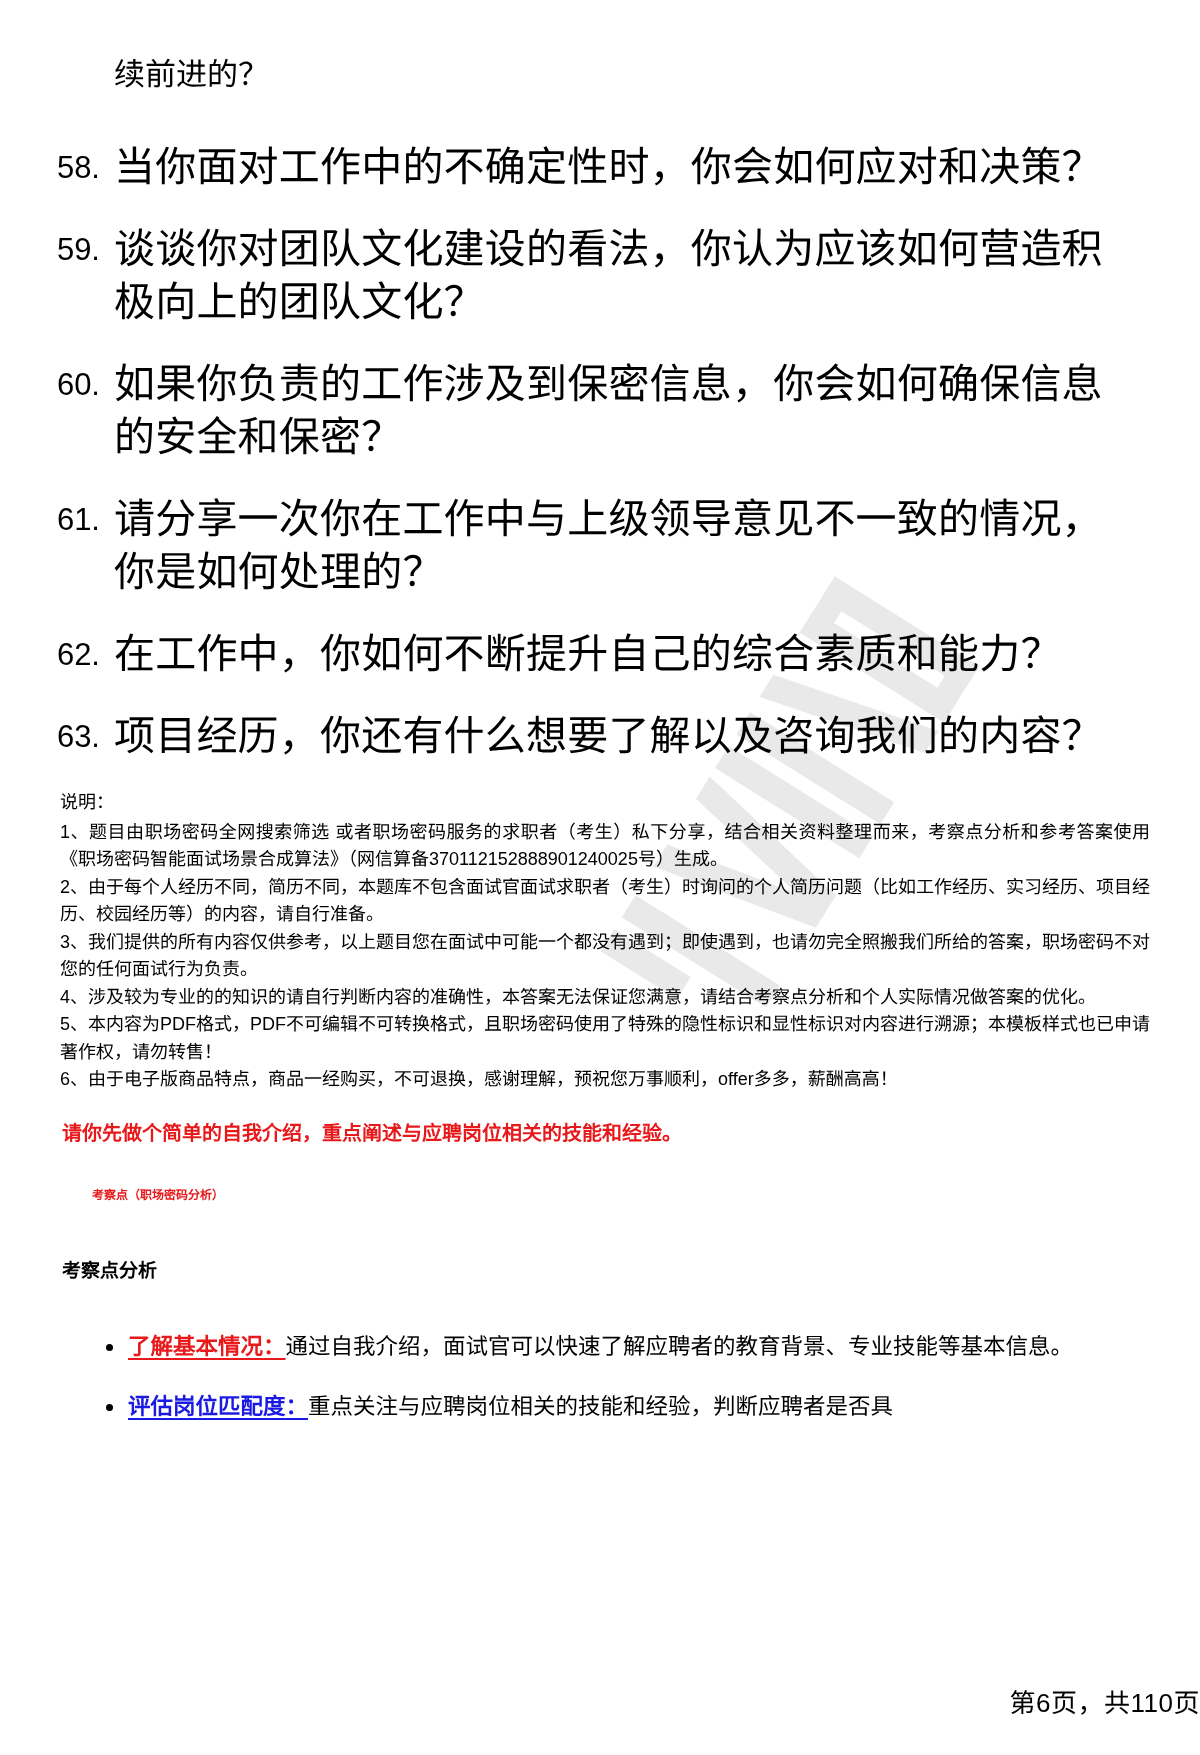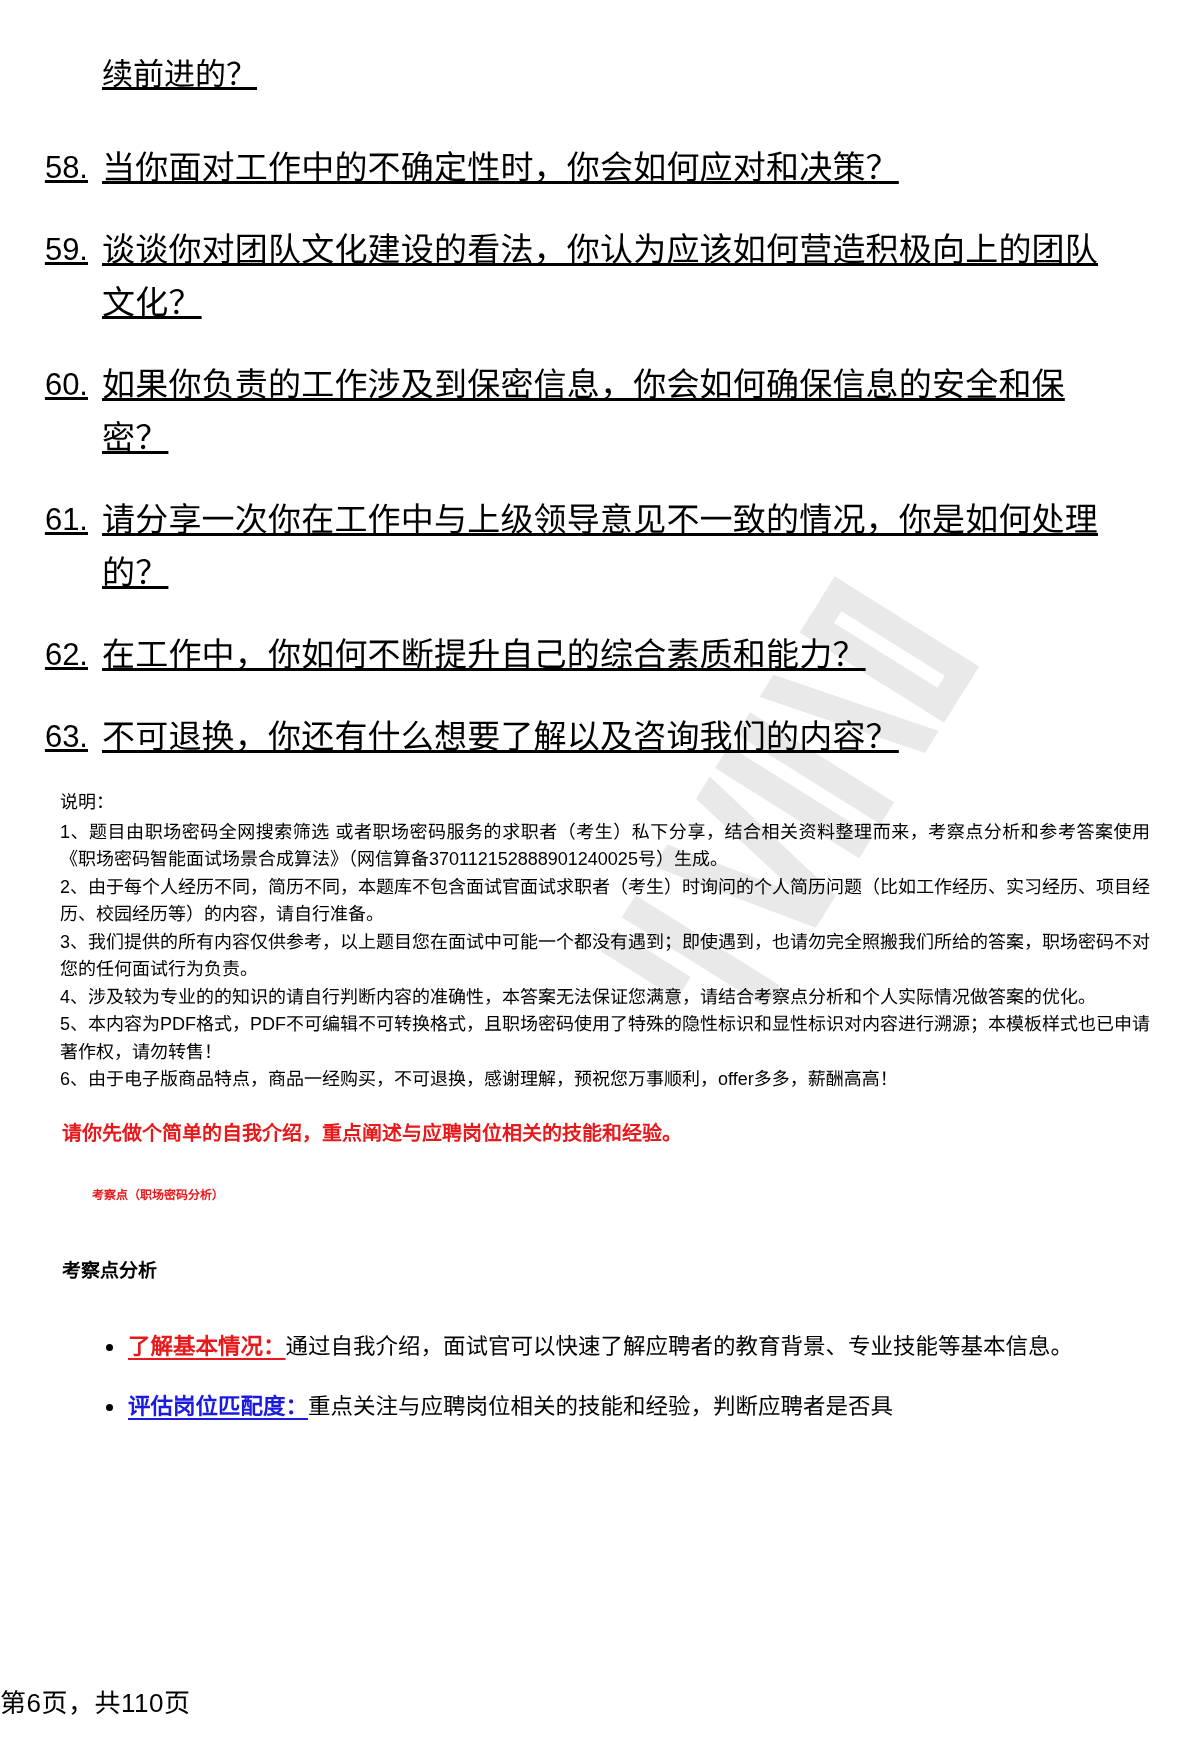--- a/index.html
+++ b/index.html
@@ -35,40 +35,39 @@
   }
   .watermark svg { display: block; }
 
   .content {
     position: relative;
     z-index: 2;
   }
 
   
   .questions {
-    padding: 48px 95px 0 40px;
-    text-decoration: underline;
+    padding: 48px 95px 0 52px;
   }
   .q-row {
     display: flex;
     align-items: flex-start;
     margin-bottom: 29px;
   }
   .q-num {
     flex: 0 0 62px;
     font-size: 31px;
     line-height: 53px;
     text-align: right;
     padding-right: 14px;
     box-sizing: border-box;
     white-space: nowrap;
   }
   .q-text {
     flex: 1 1 auto;
-    font-size: 33px;
+    font-size: 41px;
     line-height: 53px;
     letter-spacing: 0.2px;
   }
   .q-cont-text {
     font-size: 31px;
     line-height: 53px;
     padding-left: 62px;
   }
 
   
@@ -130,21 +129,21 @@
   }
   .lbl-red { color: #e8191b; }
   .lbl-blue { color: #1a1ae0; }
 
   
   .footer {
     position: absolute;
     left: 0;
     right: 0;
     bottom: 36px;
-    text-align: left;
+    text-align: right;
     font-size: 26px;
     letter-spacing: 0.5px;
     z-index: 2;
   }
 </style>
 </head>
 <body>
 
 <div class="page">
 
@@ -193,21 +192,21 @@
         <div class="q-text">请分享一次你在工作中与上级领导意见不一致的情况，你是如何处理的？</div>
       </div>
 
       <div class="q-row">
         <div class="q-num">62.</div>
         <div class="q-text">在工作中，你如何不断提升自己的综合素质和能力？</div>
       </div>
 
       <div class="q-row" style="margin-bottom:18px;justify-content:center;">
         <div class="q-num">63.</div>
-        <div class="q-text">不可退换，你还有什么想要了解以及咨询我们的内容？</div>
+        <div class="q-text">项目经历，你还有什么想要了解以及咨询我们的内容？</div>
       </div>
 
     </div>
 
     <div class="notes">
       <div class="notes-title">说明：</div>
       <div class="note-line">1、题目由职场密码全网搜索筛选 或者职场密码服务的求职者（考生）私下分享，结合相关资料整理而来，考察点分析和参考答案使用《职场密码智能面试场景合成算法》（网信算备370112152888901240025号）生成。</div>
       <div class="note-line">2、由于每个人经历不同，简历不同，本题库不包含面试官面试求职者（考生）时询问的个人简历问题（比如工作经历、实习经历、项目经历、校园经历等）的内容，请自行准备。</div>
       <div class="note-line">3、我们提供的所有内容仅供参考，以上题目您在面试中可能一个都没有遇到；即使遇到，也请勿完全照搬我们所给的答案，职场密码不对您的任何面试行为负责。</div>
       <div class="note-line">4、涉及较为专业的的知识的请自行判断内容的准确性，本答案无法保证您满意，请结合考察点分析和个人实际情况做答案的优化。</div>

